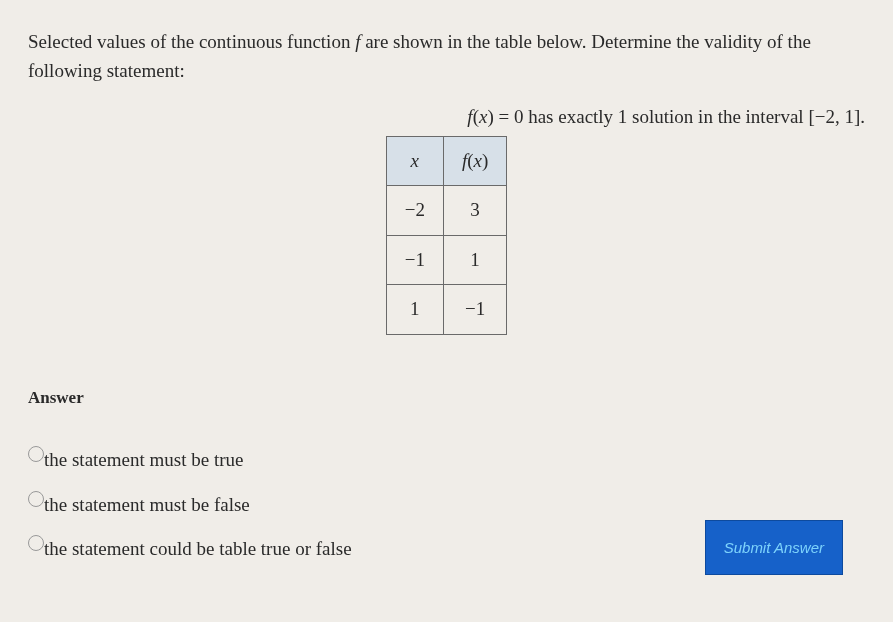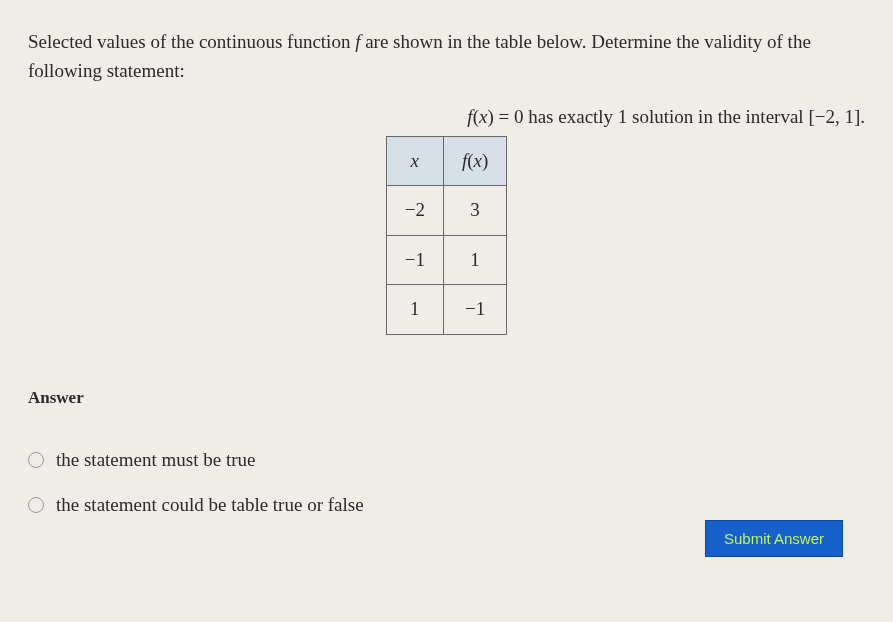--- a/index.html
+++ b/index.html
@@ -54,45 +54,45 @@
       font-size: 17px;
       margin-bottom: 36px;
     }
     .options {
       display: flex;
       flex-direction: column;
       gap: 16px;
     }
     .option {
       display: flex;
-      align-items: center;
-      gap: 12px;
+      align-items: flex-start;
       cursor: pointer;
     }
     .radio {
       width: 16px;
       height: 16px;
       border: 1.5px solid #999;
       border-radius: 50%;
       flex-shrink: 0;
     }
     .option-label {
       font-size: 19px;
     }
     .submit-btn {
       position: absolute;
       right: 50px;
       top: 520px;
       background: #1661c9;
-      color: #bef264;
+      color: #7dd3fc;
       border: 1px solid #0d4a9e;
-      padding: 9px 18px;
+      padding: 18px 18px;
       font-size: 15px;
       font-family: Arial, sans-serif;
       cursor: pointer;
+      font-style: italic;
     }
   </style>
 </head>
 <body>
 
 <div class="question-text">
   <span>Selected values of the continuous function </span><span class="math-var">f</span><span> are shown in the table below. Determine the validity of the following statement:</span>
 </div>
 
 <div class="math-statement">
@@ -124,17 +124,21 @@
 
 <div class="answer-label">Answer</div>
 
 <div class="options">
   <div class="option">
     <span class="radio"></span>
     <span class="option-label">the statement must be true</span>
   </div>
   <div class="option">
     <span class="radio"></span>
+    <span class="option-label">the statement must be false</span>
+  </div>
+  <div class="option">
+    <span class="radio"></span>
     <span class="option-label">the statement could be table true or false</span>
   </div>
 </div>
 
 <button class="submit-btn">Submit Answer</button>
 
 </body></html>

